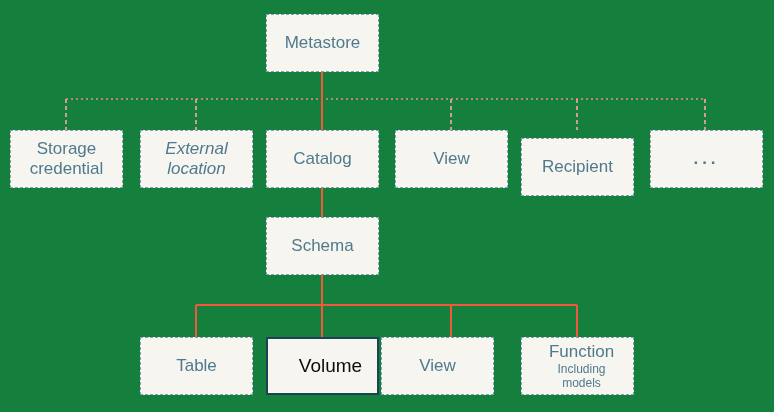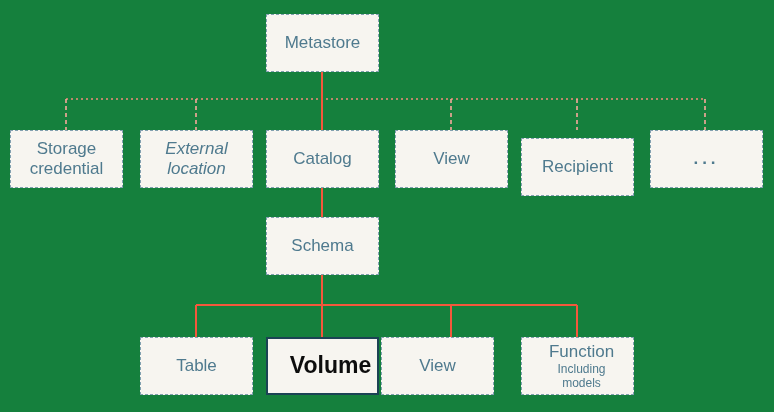--- a/index.html
+++ b/index.html
@@ -37,22 +37,22 @@
     align-items: center;
     justify-content: center;
     text-align: center;
     font-size: 17px;
     line-height: 1.2;
   }
 
   .node.highlight {
     border: 2px solid var(--highlight_border);
     color: var(--highlight_text);
-    font-size: 23px;
-    font-weight: 700;
+    font-size: 19px;
+    font-weight: 400;
     padding-left: 16px;
   }
 
   .node .sublabel {
     font-size: 12px;
     line-height: 1.15;
     max-width: 74px;
     margin-top: 1px;
   }
 

